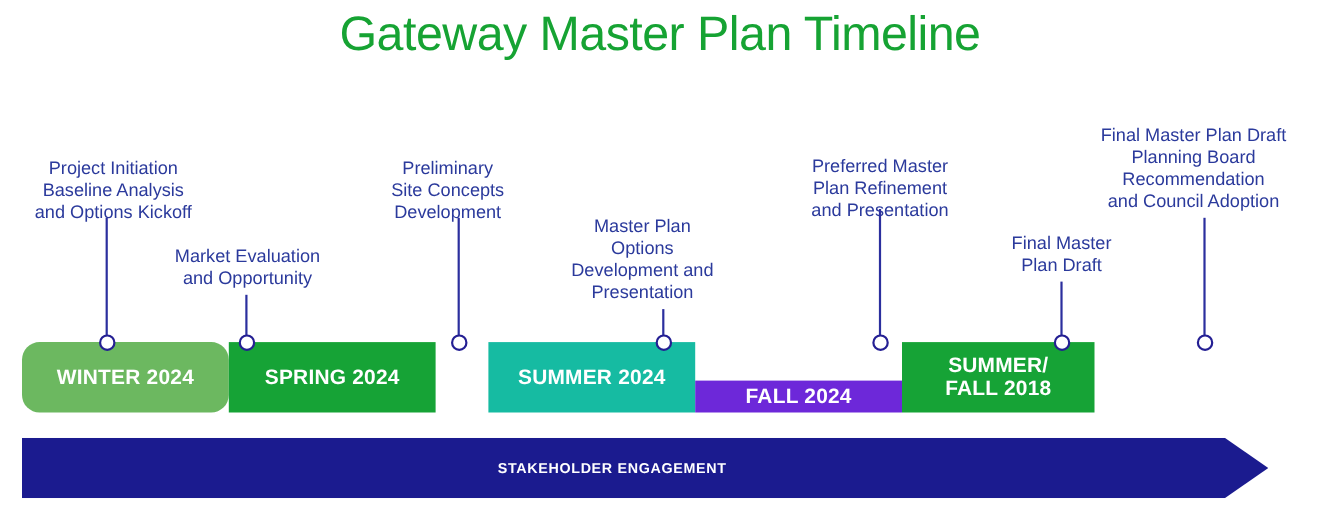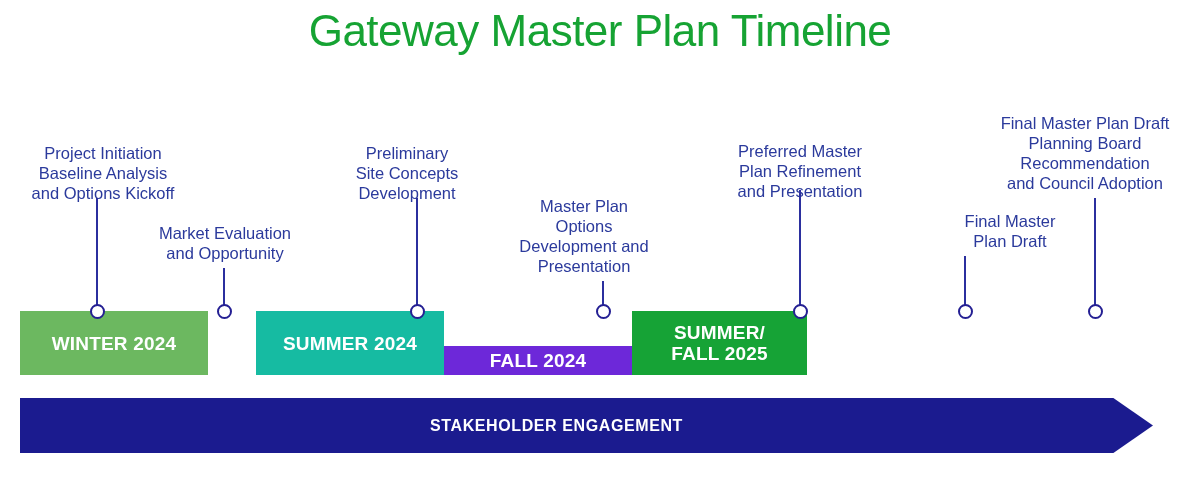--- a/index.html
+++ b/index.html
@@ -90,21 +90,21 @@
     width: 1133px;
     height: 55px;
     background: #1b1b8f;
     display: flex;
     align-items: center;
     justify-content: center;
     clip-path: polygon(0 0, 96.5% 0, 100% 50%, 96.5% 100%, 0 100%);
   }
   #stakeholder-banner .banner-label {
     color: #ffffff;
-    font-size: 16px;
+    font-size: 13px;
     font-weight: bold;
     letter-spacing: 0.6px;
     margin-right: 60px;
   }
 </style>
 </head>
 <body>
 
 <div id="page-title">Gateway Master Plan Timeline</div>
 
@@ -127,35 +127,36 @@
 Options
 Development and
 Presentation</div>
     <div class="stem" style="left: 602px; top: 281px; height: 30px;"></div>
     <div class="marker" style="left: 595.5px; top: 303.5px;"></div>
     <div class="callout" style="left: 713px; top: 125px; width: 174px; margin-top: 16px;">Preferred Master
 Plan Refinement
 and Presentation</div>
     <div class="stem" style="left: 799px; top: 190px; height: 121px;"></div>
     <div class="marker" style="left: 792.5px; top: 303.5px;"></div>
-    <div class="callout" style="left: 935px; top: 211px; width: 150px;">Final Master
+    <div class="callout" style="left: 890px; top: 211px; width: 150px;">Final Master
 Plan Draft</div>
     <div class="stem" style="left: 964px; top: 256px; height: 55px;"></div>
     <div class="marker" style="left: 957.5px; top: 303.5px;"></div>
     <div class="callout" style="left: 970px; top: 113px; width: 230px;">Final Master Plan Draft
 Planning Board
 Recommendation
 and Council Adoption</div>
     <div class="stem" style="left: 1094px; top: 198px; height: 113px;"></div>
     <div class="marker" style="left: 1087.5px; top: 303.5px;"></div>
   </div>
 
 <div id="timeline-bar">
-    <div class="segment" style="background: rgb(108, 184, 96); width: 188px; flex: 0 0 188px;">WINTER 2024</div>
+    <div class="segment" style="background: rgb(108, 184, 96); width: 188px; flex: 0 0 188px; border-radius: 16px;">WINTER 2024</div>
+    <div class="segment" style="background: rgb(22, 163, 54); width: 188px; flex: 0 0 188px;">SPRING 2024</div>
     <div class="segment" style="background: rgb(22, 187, 162); width: 188px; flex: 0 0 188px; margin-left: 48px;">SUMMER 2024</div>
     <div class="segment" style="background: #6d28d9; width: 188px; flex: 0 0 188px; margin-top: 35px;">FALL 2024</div>
     <div class="segment" style="background: rgb(22, 163, 54); width: 175px; flex: 0 0 175px;">SUMMER/
-FALL 2025</div>
+FALL 2018</div>
   </div>
 
 <div id="stakeholder-banner">
   <span class="banner-label">STAKEHOLDER ENGAGEMENT</span>
 </div>
 
 </body></html>

